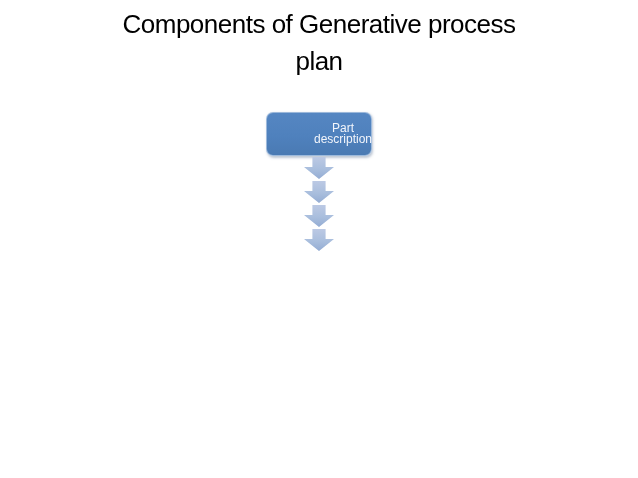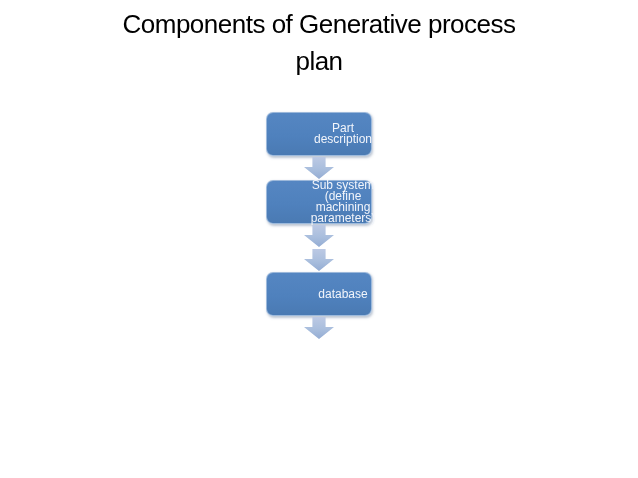--- a/index.html
+++ b/index.html
@@ -71,24 +71,17 @@
 
 <div class="slide">
   <div class="slide-title">Components of Generative process
 plan</div>
 
   <div class="flowchart">
       <div class="flow-box">
         <span>Part description</span>
       </div>
       <div class="flow-arrow"></div>
-      <div class="flow-box">
-        <span>Sub system (define
-machining parameters)</span>
-      </div>
       <div class="flow-arrow"></div>
       <div class="flow-arrow"></div>
-      <div class="flow-box">
-        <span>database</span>
-      </div>
       <div class="flow-arrow"></div>
     </div>
 </div>
 
 </body></html>

